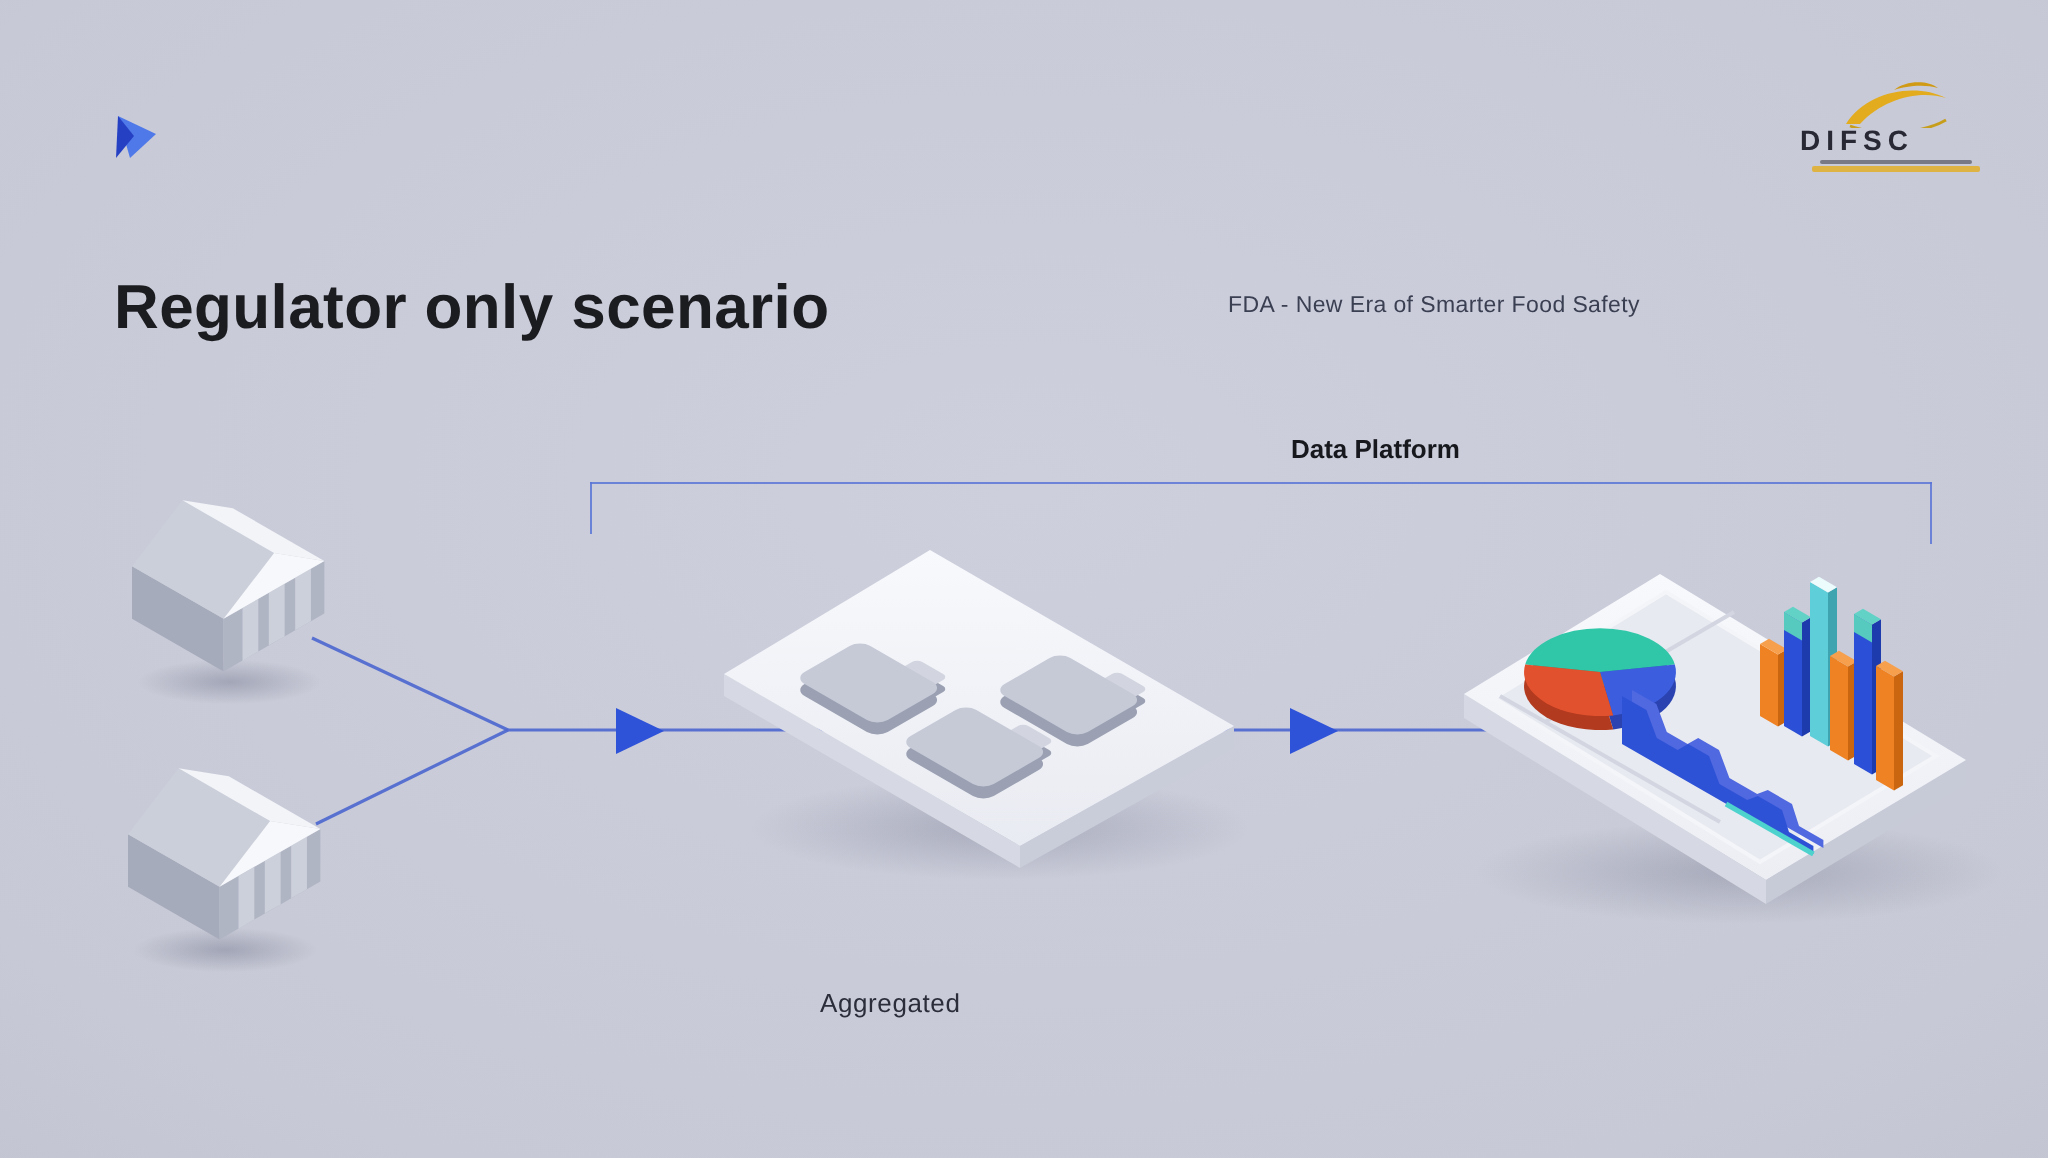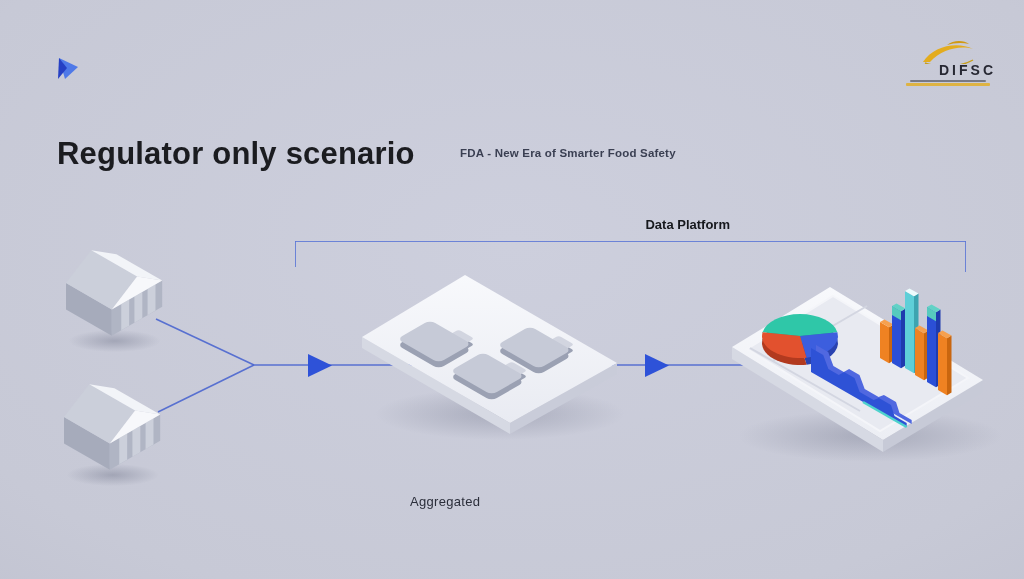--- a/index.html
+++ b/index.html
@@ -11,27 +11,27 @@
     --area_blue:#2e52d6; --area_teal:#4ed2cd;
     --bar_orange:#ef8222; --bar_blue:#2b4fd6; --bar_cyan:#5ecfd8;
     --logo_yellow:#e3ac1e; --logo_text:#272833;
   }
   html,body{margin:0;padding:0;}
   body{width:1024px;height:579px;overflow:hidden;font-family:"Liberation Sans",sans-serif;}
   .slide{position:relative;width:1024px;height:579px;overflow:hidden;
     background:radial-gradient(120% 125% at 50% 42%, #cdcfdd 0%, var(--background) 52%, #b6b8c7 100%);}
   .abs{position:absolute;}
   .bullet-icon{left:54px;top:55px;width:26px;height:26px;}
-  .logo{left:900px;top:40px;width:96px;text-align:right;}
+  .logo{left:900px;top:40px;width:96px;text-align:left;}
   .logo-swoosh{display:block;margin:0 auto;}
   .logo-text{font-size:14px;font-weight:bold;letter-spacing:3px;color:var(--logo_text);line-height:13px;}
   .logo-line1{height:2px;width:76px;background:#5c5e6a;opacity:.75;margin:3px auto 1px;border-radius:1px;}
   .logo-line2{height:3px;width:84px;background:var(--logo_yellow);opacity:.8;margin:0 auto;border-radius:1px;}
   .title{left:57px;top:136px;font-size:31px;font-weight:bold;letter-spacing:.2px;color:var(--title_text);}
-  .subtitle{left:460px;top:147px;width:380px;text-align:left;font-size:11.5px;letter-spacing:.2px;color:var(--body_text);font-weight:bold;}
+  .subtitle{left:440px;top:147px;width:380px;text-align:right;font-size:11.5px;letter-spacing:.2px;color:var(--body_text);}
   .platform-label{left:530px;top:217px;width:200px;text-align:right;font-size:13px;font-weight:bold;color:#16181d;}
   .bracket-h{left:295px;top:241px;width:671px;height:0;border-top:1.4px solid var(--bracket_blue);opacity:.85;}
   .bracket-tick{width:0;border-left:1.4px solid var(--bracket_blue);opacity:.85;}
   .tick-left{left:295px;top:241px;height:26px;}
   .tick-right{left:965px;top:241px;height:31px;}
   .connectors{left:0;top:0;}
   .house1{left:66px;top:250px;}
   .house2{left:64px;top:384px;}
   .platform{left:352px;top:262px;}
   .dashboard{left:712px;top:268px;}

